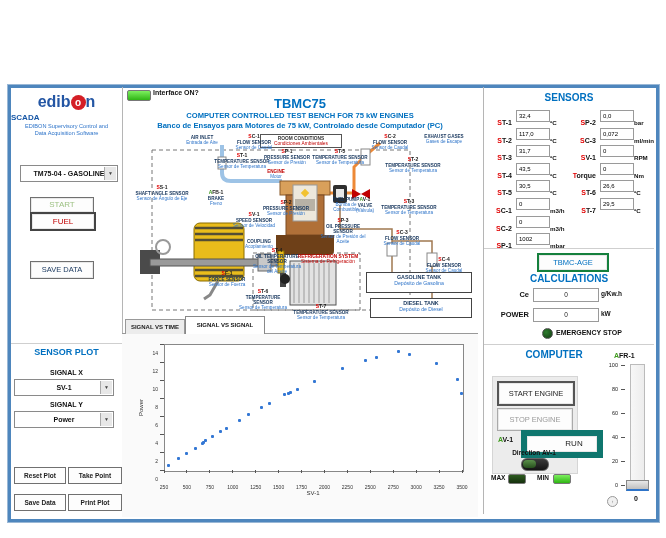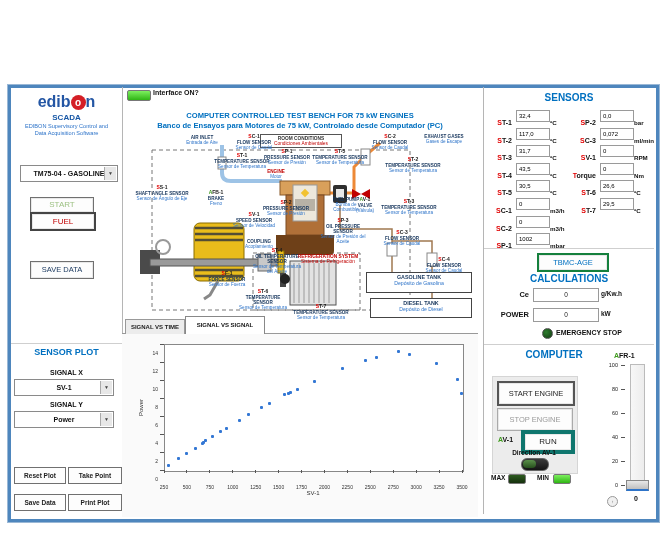--- a/index.html
+++ b/index.html
@@ -26,21 +26,21 @@
 
 <div id="root">
   <div id="win" class="abs"></div>
   <div class="abs vline" style="left:122px;top:87px;height:427px;"></div>
   <div class="abs vline" style="left:483px;top:87px;height:427px;"></div>
 
   <div class="abs" style="left:11px;top:88px;width:111px;height:426px;">
     <div class="abs" style="left:0;top:5px;width:111px;text-align:center;font-weight:bold;font-size:16px;color:#2456A4;">
       <span>edib</span><span style="display:inline-block;width:15px;height:15px;background:#D41F26;border-radius:50%;color:#fff;font-size:10px;line-height:15px;vertical-align:1px;">o</span><span>n</span>
     </div>
-    <div class="abs" style="left:0;top:25px;width:111px;text-align:center;font-weight:bold;font-size:8px;color:#1757A6;">SCADA</div>
+    <div class="abs" style="left:0;top:25px;width:111px;text-align:left;font-weight:bold;font-size:8px;color:#1757A6;">SCADA</div>
     <div class="abs" style="left:8px;top:35px;width:95px;text-align:center;font-size:5.6px;color:#2E74C9;line-height:1.25;">EDIBON Supervisory Control and Data Acquisition Software</div>
     <div class="abs dd" style="left:9px;top:77px;width:96px;height:15px;font-size:7px;line-height:15px;">
       <span>TM75-04 - GASOLINE</span>
       <span class="arr">▼</span>
     </div>
     <div class="abs btn" style="left:19px;top:109px;width:62px;height:14px;font-size:8px;line-height:14px;color:#9DC183;">START</div>
     <div class="abs btn" style="left:19px;top:124px;width:62px;height:15px;font-size:8px;line-height:15px;color:#C00000;border:2px solid #444;">FUEL</div>
     <div class="abs btn" style="left:19px;top:173px;width:62px;height:16px;font-size:7.5px;line-height:16px;color:#17365D;">SAVE DATA</div>
     <div class="abs hline" style="left:0;top:255px;width:111px;"></div>
     <div class="abs blue-h" style="left:0;top:259px;width:111px;font-size:9px;">SENSOR PLOT</div>
@@ -57,20 +57,21 @@
     <div id="plot-buttons">
         <div style="position:absolute;left:3px;top:379px;width:50px;height:15px;border:1px solid #707070;background:#fdfdfd;text-align:center;font-weight:bold;font-size:6.5px;line-height:15px;color:#222;">Reset Plot</div>
         <div style="position:absolute;left:57px;top:379px;width:52px;height:15px;border:1px solid #707070;background:#fdfdfd;text-align:center;font-weight:bold;font-size:6.5px;line-height:15px;color:#222;">Take Point</div>
         <div style="position:absolute;left:3px;top:406px;width:50px;height:15px;border:1px solid #707070;background:#fdfdfd;text-align:center;font-weight:bold;font-size:6.5px;line-height:15px;color:#222;">Save Data</div>
         <div style="position:absolute;left:57px;top:406px;width:52px;height:15px;border:1px solid #707070;background:#fdfdfd;text-align:center;font-weight:bold;font-size:6.5px;line-height:15px;color:#222;">Print Plot</div>
       </div>
   </div>
 
   <div class="abs led" style="left:127px;top:90px;width:22px;height:9px;background:linear-gradient(#7df05f,#2fb514);"></div>
   <div class="abs" style="left:153px;top:89px;font-weight:bold;font-size:7px;color:#111;">Interface ON?</div>
+  <div class="abs blue-h" style="left:122px;top:96px;width:356px;font-size:13px;">TBMC75</div>
   <div class="abs blue-h" style="left:122px;top:111px;width:356px;font-size:7.6px;">COMPUTER CONTROLLED TEST BENCH FOR 75 kW ENGINES</div>
   <div class="abs blue-h" style="left:122px;top:121px;width:356px;font-size:7.6px;">Banco de Ensayos para Motores de 75 kW, Controlado desde Computador (PC)</div>
 
   <div class="abs" id="diagram" style="left:130px;top:133px;width:350px;height:184px;">
     <svg width="350" height="184" style="position:absolute;left:0;top:0;">
       <rect x="22" y="17" width="258" height="160" fill="none" stroke="#777" stroke-width="1" stroke-dasharray="4 3"></rect>
       <rect x="123" y="120" width="107" height="57" fill="none" stroke="#777" stroke-width="1" stroke-dasharray="4 3"></rect>
       <path d="M92,12 L92,40 Q92,48 101,48 L152,48" stroke="#9DC3E6" stroke-width="4" fill="none"></path>
       <rect x="88" y="24" width="8" height="12" fill="#fff" stroke="#888"></rect>
       <path d="M197,60 L224,60 L224,34 L236,22 L250,10" stroke="#ED8936" stroke-width="3" fill="none"></path>
@@ -383,21 +384,21 @@
   <div id="calc-rows"></div>
   <div class="abs" style="left:542px;top:328px;width:9px;height:9px;border-radius:50%;background:radial-gradient(circle at 35% 35%, #2f7d2f, #123a12);border:1px solid #555;"></div>
   <div class="abs" style="left:556px;top:329px;font-weight:bold;font-size:7px;color:#111;">EMERGENCY STOP</div>
   <div class="abs hline" style="left:484px;top:344px;width:170px;"></div>
   <div class="abs blue-h" style="left:484px;top:349px;width:140px;font-size:10px;">COMPUTER</div>
 
   <div class="abs" style="left:492px;top:376px;width:84px;height:96px;background:#ececec;border:1px solid #d5d5d5;"></div>
   <div class="abs btn" style="left:497px;top:381px;width:74px;height:21px;font-size:7.5px;line-height:21px;border:2px solid #555;">START ENGINE</div>
   <div class="abs btn" style="left:497px;top:408px;width:74px;height:21px;font-size:7.5px;line-height:21px;color:#9a9a9a;border:1px solid #aaa;">STOP ENGINE</div>
   <div class="abs" style="left:498px;top:436px;font-weight:bold;font-size:7px;color:#111;"><span style="color:#3f9b1e;">A</span><span>V-1</span></div>
-  <div class="abs btn" style="left:521px;top:430px;width:46px;height:16px;font-size:8px;line-height:16px;border:4px solid #0f766e;">RUN</div>
+  <div class="abs btn" style="left:521px;top:430px;width:46px;height:16px;font-size:8px;line-height:16px;border:6px solid #0f766e;padding-left:24px;">RUN</div>
   <div class="abs" style="left:497px;top:449px;width:74px;text-align:center;font-weight:bold;font-size:6.5px;color:#111;">Direction AV-1</div>
   <div class="abs" style="left:521px;top:458px;width:26px;height:11px;border-radius:6px;background:linear-gradient(#3b3b3b,#141414);border:1px solid #666;">
     <div style="position:absolute;left:1px;top:1px;width:13px;height:8px;border-radius:5px;background:linear-gradient(#5a8f4a,#27501d);"></div>
   </div>
   <div class="abs" style="left:491px;top:474px;font-weight:bold;font-size:6.5px;color:#111;">MAX</div>
   <div class="abs led" style="left:508px;top:474px;width:16px;height:8px;background:linear-gradient(#2c5a1e,#16300e);"></div>
   <div class="abs" style="left:537px;top:474px;font-weight:bold;font-size:6.5px;color:#111;">MIN</div>
   <div class="abs led" style="left:553px;top:474px;width:16px;height:8px;background:linear-gradient(#7df05f,#2fb514);"></div>
 
   <div class="abs" style="left:614px;top:352px;font-weight:bold;font-size:7px;color:#111;"><span style="color:#3f9b1e;">A</span><span>FR-1</span></div>

